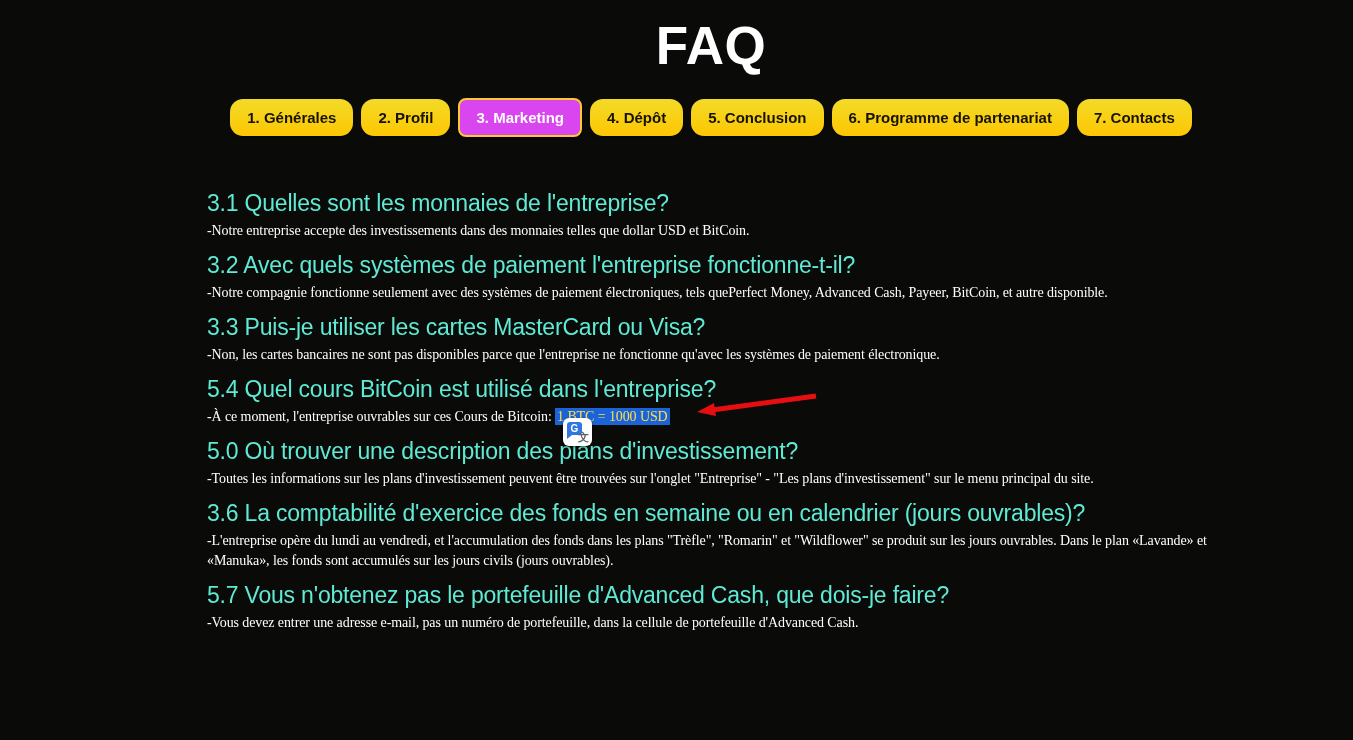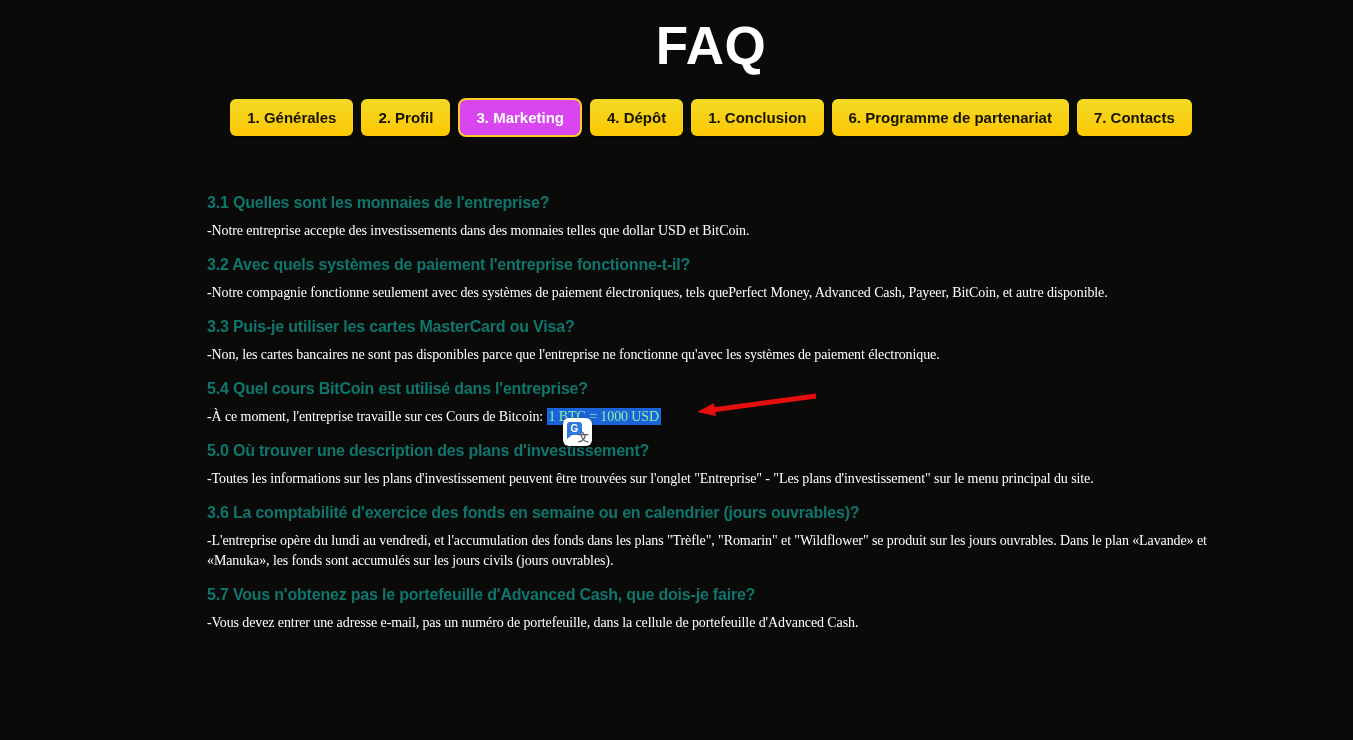--- a/index.html
+++ b/index.html
@@ -20,46 +20,46 @@
   }
 
   .tabs {
     margin-top:26px;
     display:flex; justify-content:center; align-items:center; gap:8px;
   }
   .tab {
     font-family:"Liberation Sans", sans-serif;
     font-size:15px; font-weight:700; color:#161300;
     background:linear-gradient(180deg, #f3da28 0%, #fdc702 100%);
-    border:none; border-radius:6px;
+    border:none; border-radius:13px;
     padding:10px 17px; cursor:pointer;
     box-shadow:0 1px 2px rgba(0,0,0,.6);
     white-space:nowrap;
   }
   .tab.active {
     background:#d946ef; color:#ffffff;
     border:2px solid #fcca2c; border-radius:8px;
     padding:9px 16px;
   }
 
   .faq { margin-top:54px; }
   .faq-item { margin-bottom:12px; position:relative; }
   .faq-question {
     margin:0 0 6px; padding:0;
-    color:#0f766e; font-size:16px; font-weight:700; line-height:24px;
+    color:#5eead4; font-size:23px; font-weight:400; line-height:24px;
     letter-spacing:-0.2px;
   }
   .faq-answer {
     margin:0; padding:0;
     color:#ffffff; font-size:14px; line-height:20px;
     letter-spacing:-0.1px;
     font-family:Liberation Serif, serif;
   }
   .selection-highlight {
-    background:#1b63d8; color:#86efac;
+    background:#1b63d8; color:#fde047;
     padding:1px 2px;
   }
 
   .red-arrow { position:absolute; left:488px; top:12px; z-index:4; }
 
   .gt-icon {
     position:absolute; left:356px; top:41px;
     width:29px; height:28px;
     background:#ffffff; border-radius:6px;
     box-shadow:0 1px 3px rgba(0,0,0,.55);
@@ -89,21 +89,21 @@
 
 <div class="page">
 
   <h1 class="page-title">FAQ</h1>
 
   <div class="tabs">
     <button class="tab">1. Générales</button>
     <button class="tab">2. Profil</button>
     <button class="tab active">3. Marketing</button>
     <button class="tab">4. Dépôt</button>
-    <button class="tab">1. Conclusion</button>
+    <button class="tab">5. Conclusion</button>
     <button class="tab">6. Programme de partenariat</button>
     <button class="tab">7. Contacts</button>
   </div>
 
   <div class="faq">
 
     <section class="faq-item">
       <h2 class="faq-question">3.1 Quelles sont les monnaies de l'entreprise?</h2>
       <p class="faq-answer">-Notre entreprise accepte des investissements dans des monnaies telles que dollar USD et BitCoin.</p>
     </section>
@@ -113,21 +113,21 @@
       <p class="faq-answer">-Notre compagnie fonctionne seulement avec des systèmes de paiement électroniques, tels quePerfect Money, Advanced Cash, Payeer, BitCoin, et autre disponible.</p>
     </section>
 
     <section class="faq-item">
       <h2 class="faq-question">3.3 Puis-je utiliser les cartes MasterCard ou Visa?</h2>
       <p class="faq-answer">-Non, les cartes bancaires ne sont pas disponibles parce que l'entreprise ne fonctionne qu'avec les systèmes de paiement électronique.</p>
     </section>
 
     <section class="faq-item">
       <h2 class="faq-question">5.4 Quel cours BitCoin est utilisé dans l'entreprise?</h2>
-      <p class="faq-answer"><span>-À ce moment, l'entreprise travaille sur ces Cours de Bitcoin: </span><span class="selection-highlight">1 BTC = 1000 USD</span></p>
+      <p class="faq-answer"><span>-À ce moment, l'entreprise ouvrables sur ces Cours de Bitcoin: </span><span class="selection-highlight">1 BTC = 1000 USD</span></p>
 
       <svg class="red-arrow" width="130" height="30" viewBox="0 0 130 30">
         <line x1="17" y1="21" x2="121" y2="7" stroke="#e60f0f" stroke-width="5"></line>
         <polygon points="2,23 19,14 21,27" fill="#e60f0f"></polygon>
       </svg>
 
       <div class="gt-icon">
         <span class="gt-bubble">G</span>
         <span class="gt-glyph">文</span>
       </div>

